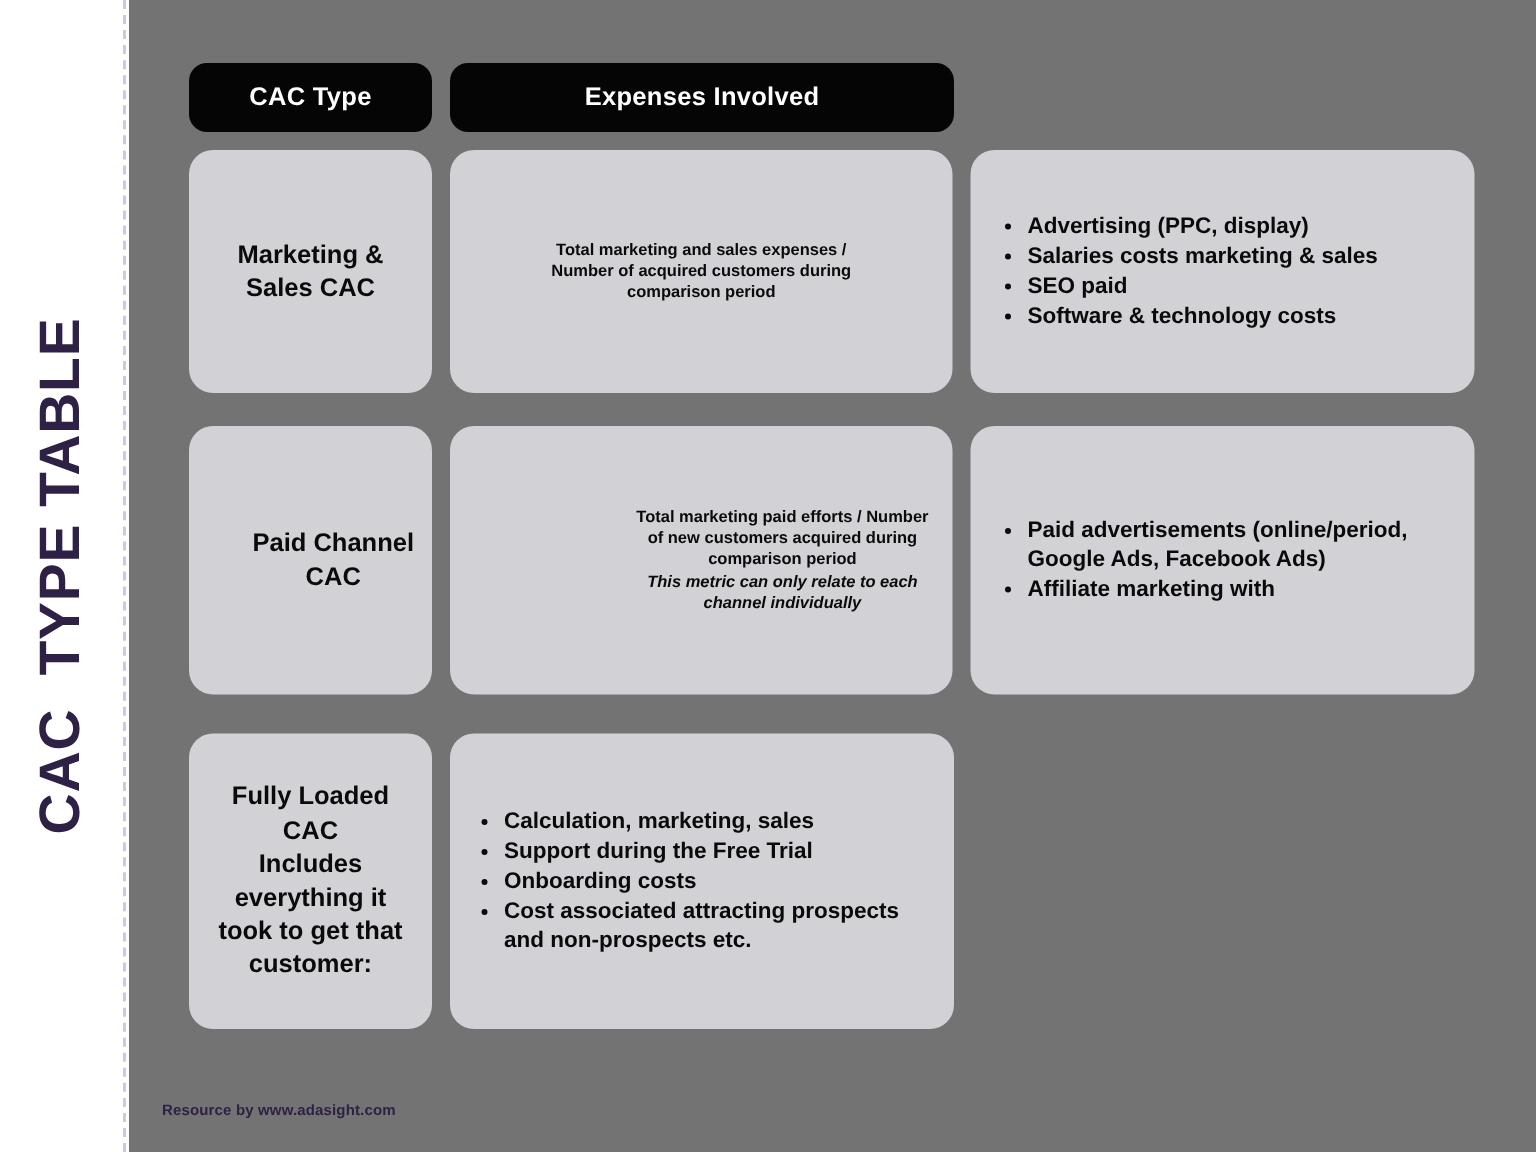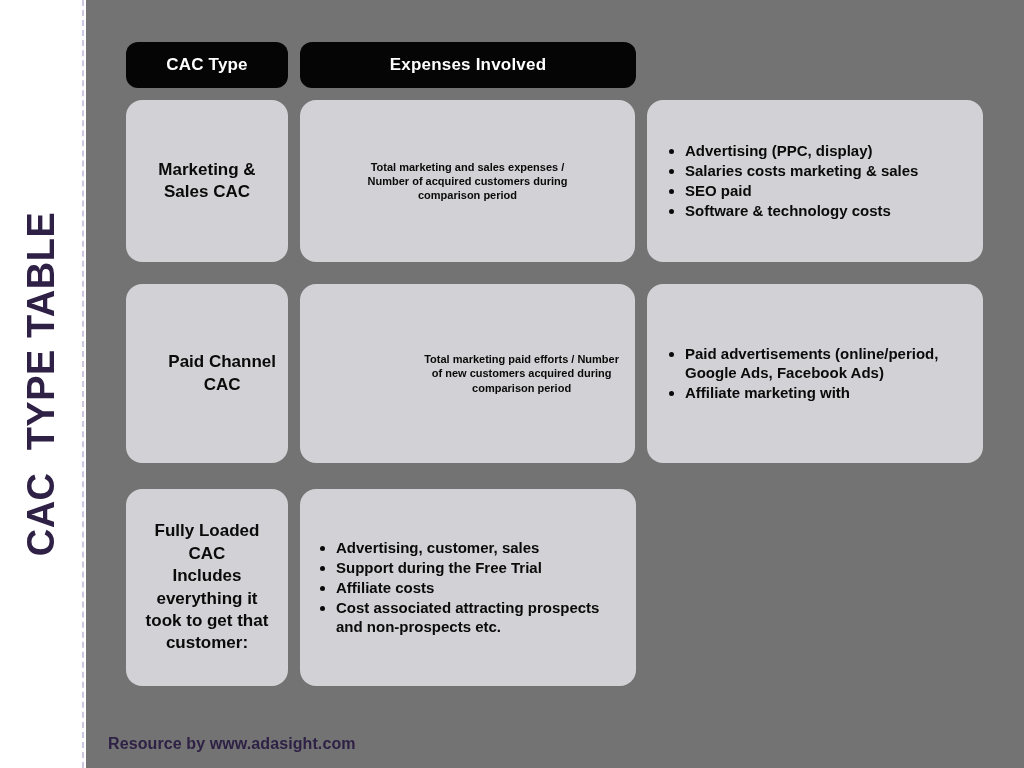--- a/index.html
+++ b/index.html
@@ -137,21 +137,21 @@
   .row-3 .cell { height: 197px; padding-left: 12px; }
 
   .row-gap-1 { height: 22px; }
   .row-gap-2 { height: 26px; }
 
   
   #footer {
     position: absolute;
     left: 22px;
     top: 735px;
-    font-size: 16px;
+    font-size: 10px;
     font-weight: 800;
     color: #2e2145;
     letter-spacing: 0.1px;
   }
 </style>
 </head>
 <body>
 
 <div id="left-rail">
   <div id="vertical-title">CAC  TYPE TABLE</div>
@@ -189,20 +189,22 @@
     <div class="row-gap-1"></div>
 
     <div class="row row-2">
       <div class="cell cell-type col-type">Paid Channel
 CAC</div>
       <div class="cell cell-calc col-calc">
         <div>
           <span class="calc-main">Total marketing paid efforts / Number
 of new customers acquired during
 comparison period</span>
+          <span class="calc-note">This metric can only relate to each
+channel individually</span>
         </div>
       </div>
       <div class="cell cell-exp col-exp">
         <ul class="bullets">
           <li>Paid advertisements (online/period, Google Ads, Facebook Ads)</li>
           <li>Affiliate marketing with</li>
         </ul>
       </div>
     </div>
 
@@ -210,23 +212,23 @@
 
     <div class="row row-3">
       <div class="cell cell-type col-type">Fully Loaded
 CAC
 Includes
 everything it
 took to get that
 customer:</div>
       <div class="cell cell-exp col-exp">
         <ul class="bullets">
-          <li>Advertising, customer, sales</li>
+          <li>Calculation, marketing, sales</li>
           <li>Support during the Free Trial</li>
-          <li>Affiliate costs</li>
+          <li>Onboarding costs</li>
           <li>Cost associated attracting prospects and non-prospects etc.</li>
         </ul>
       </div>
     </div>
 
   </div>
 
   <div id="footer">Resource by www.adasight.com</div>
 
 </div>

